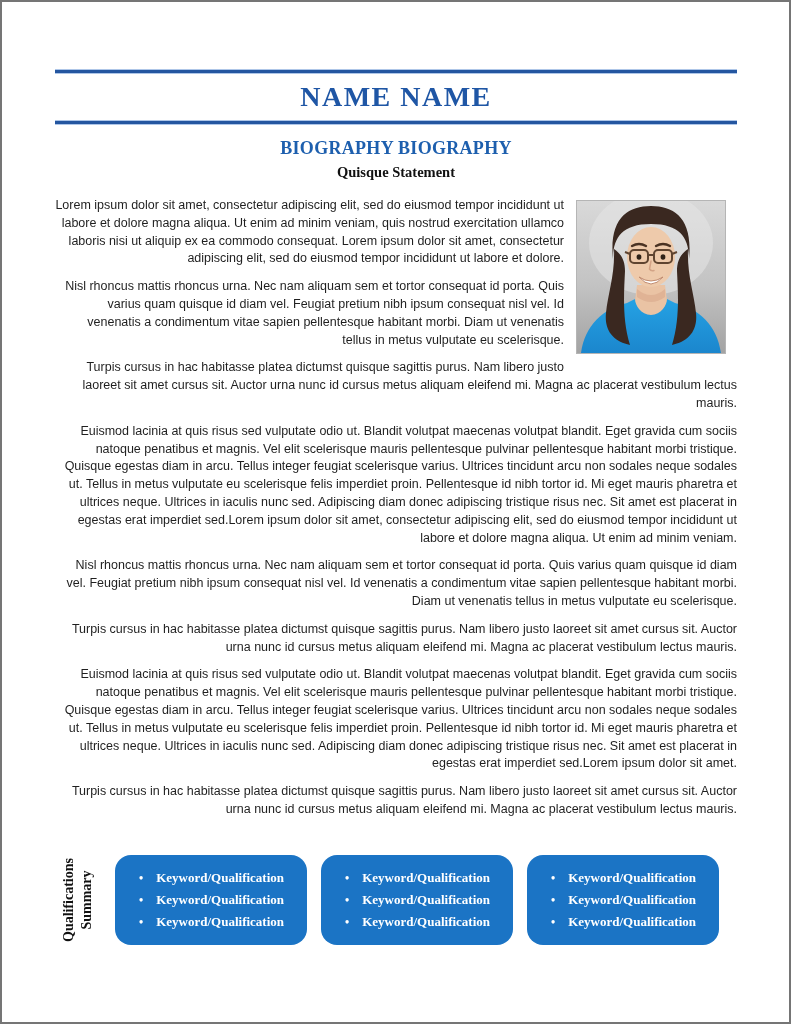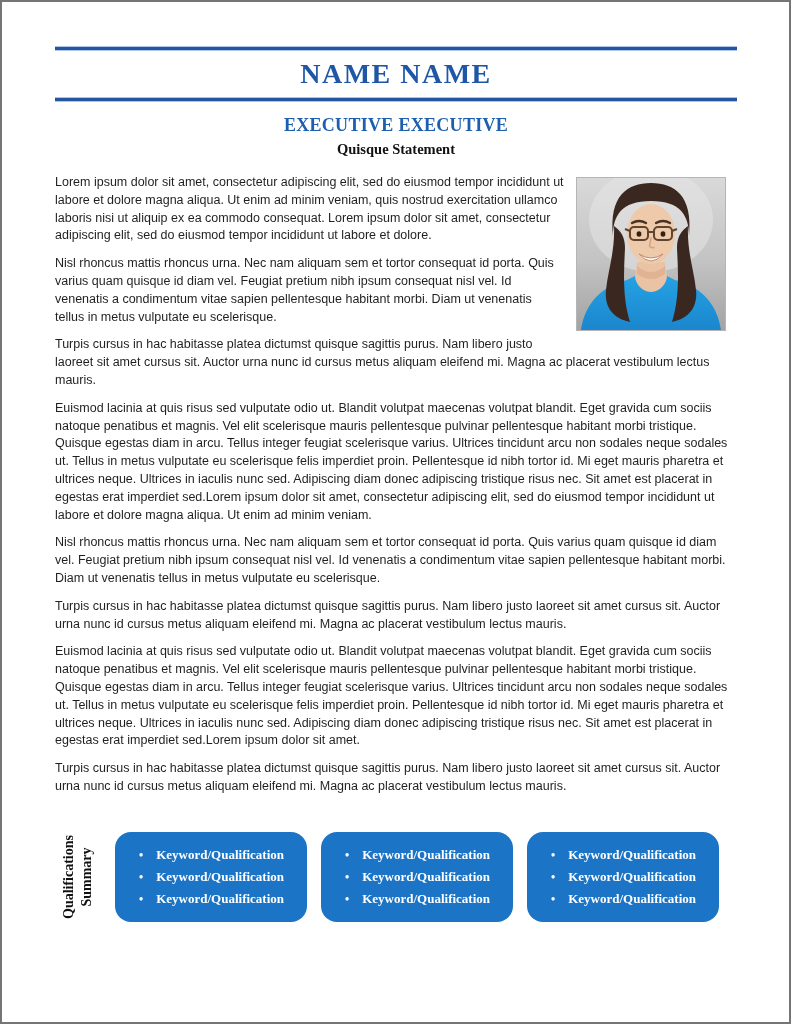--- a/index.html
+++ b/index.html
@@ -11,21 +11,21 @@
     border:2px solid #757575;
     box-sizing:border-box;
     font-family:"Liberation Sans", sans-serif;
     color:#1f1f1f;
     overflow:hidden;
   }
   .content {
     position:absolute;
     left:53px; top:0;
     width:682px;
-    padding-top:44px;
+    padding-top:67px;
   }
   .rule {
     height:3px;
     background:#2456a0;
     border-top:1px solid #aec6e8;
     border-bottom:1px solid #aec6e8;
   }
   .name {
     margin:3px 0;
     text-align:center;
@@ -53,21 +53,21 @@
     color:#1d5fae;
   }
   .subtitle {
     margin:5px 0 0 0;
     text-align:center;
     font-family:"Liberation Serif", serif;
     font-weight:bold;
     font-size:14.5px;
     color:#111111;
   }
-  .bio { margin-top:16px; font-size:12.5px; line-height:17.8px; text-align:left; }
+  .bio { margin-top:16px; font-size:12.5px; line-height:17.8px; text-align:right; }
   .bio p { margin:0 0 10px 0; }
   .bio::after { content:""; display:block; clear:both; }
   .photo {
     float:right;
     width:148px; height:152px;
     margin:3px 11px 10px 12px;
     border:1px solid #b5b5b5;
     box-sizing:content-box;
   }
   .photo svg { display:block; }
@@ -116,21 +116,21 @@
 <body>
 
 <div class="page">
   <div class="content">
 
     <div class="rule"></div>
     <h1 class="name">NAME NAME</h1>
     <div class="rule"></div>
 
 
-    <h2 class="section-title">EXECUTIVE EXECUTIVE</h2>
+    <h2 class="section-title">BIOGRAPHY BIOGRAPHY</h2>
     <h3 class="subtitle">Quisque Statement</h3>
 
     <div class="bio">
       <div class="photo">
         <svg width="148" height="152" viewBox="0 0 148 152">
           <defs>
             <linearGradient id="bgGrad" x1="0" y1="0" x2="0" y2="1">
               <stop offset="0" stop-color="#d9d9d9"></stop>
               <stop offset="0.55" stop-color="#c3c3c3"></stop>
               <stop offset="1" stop-color="#a3a3a3"></stop>

